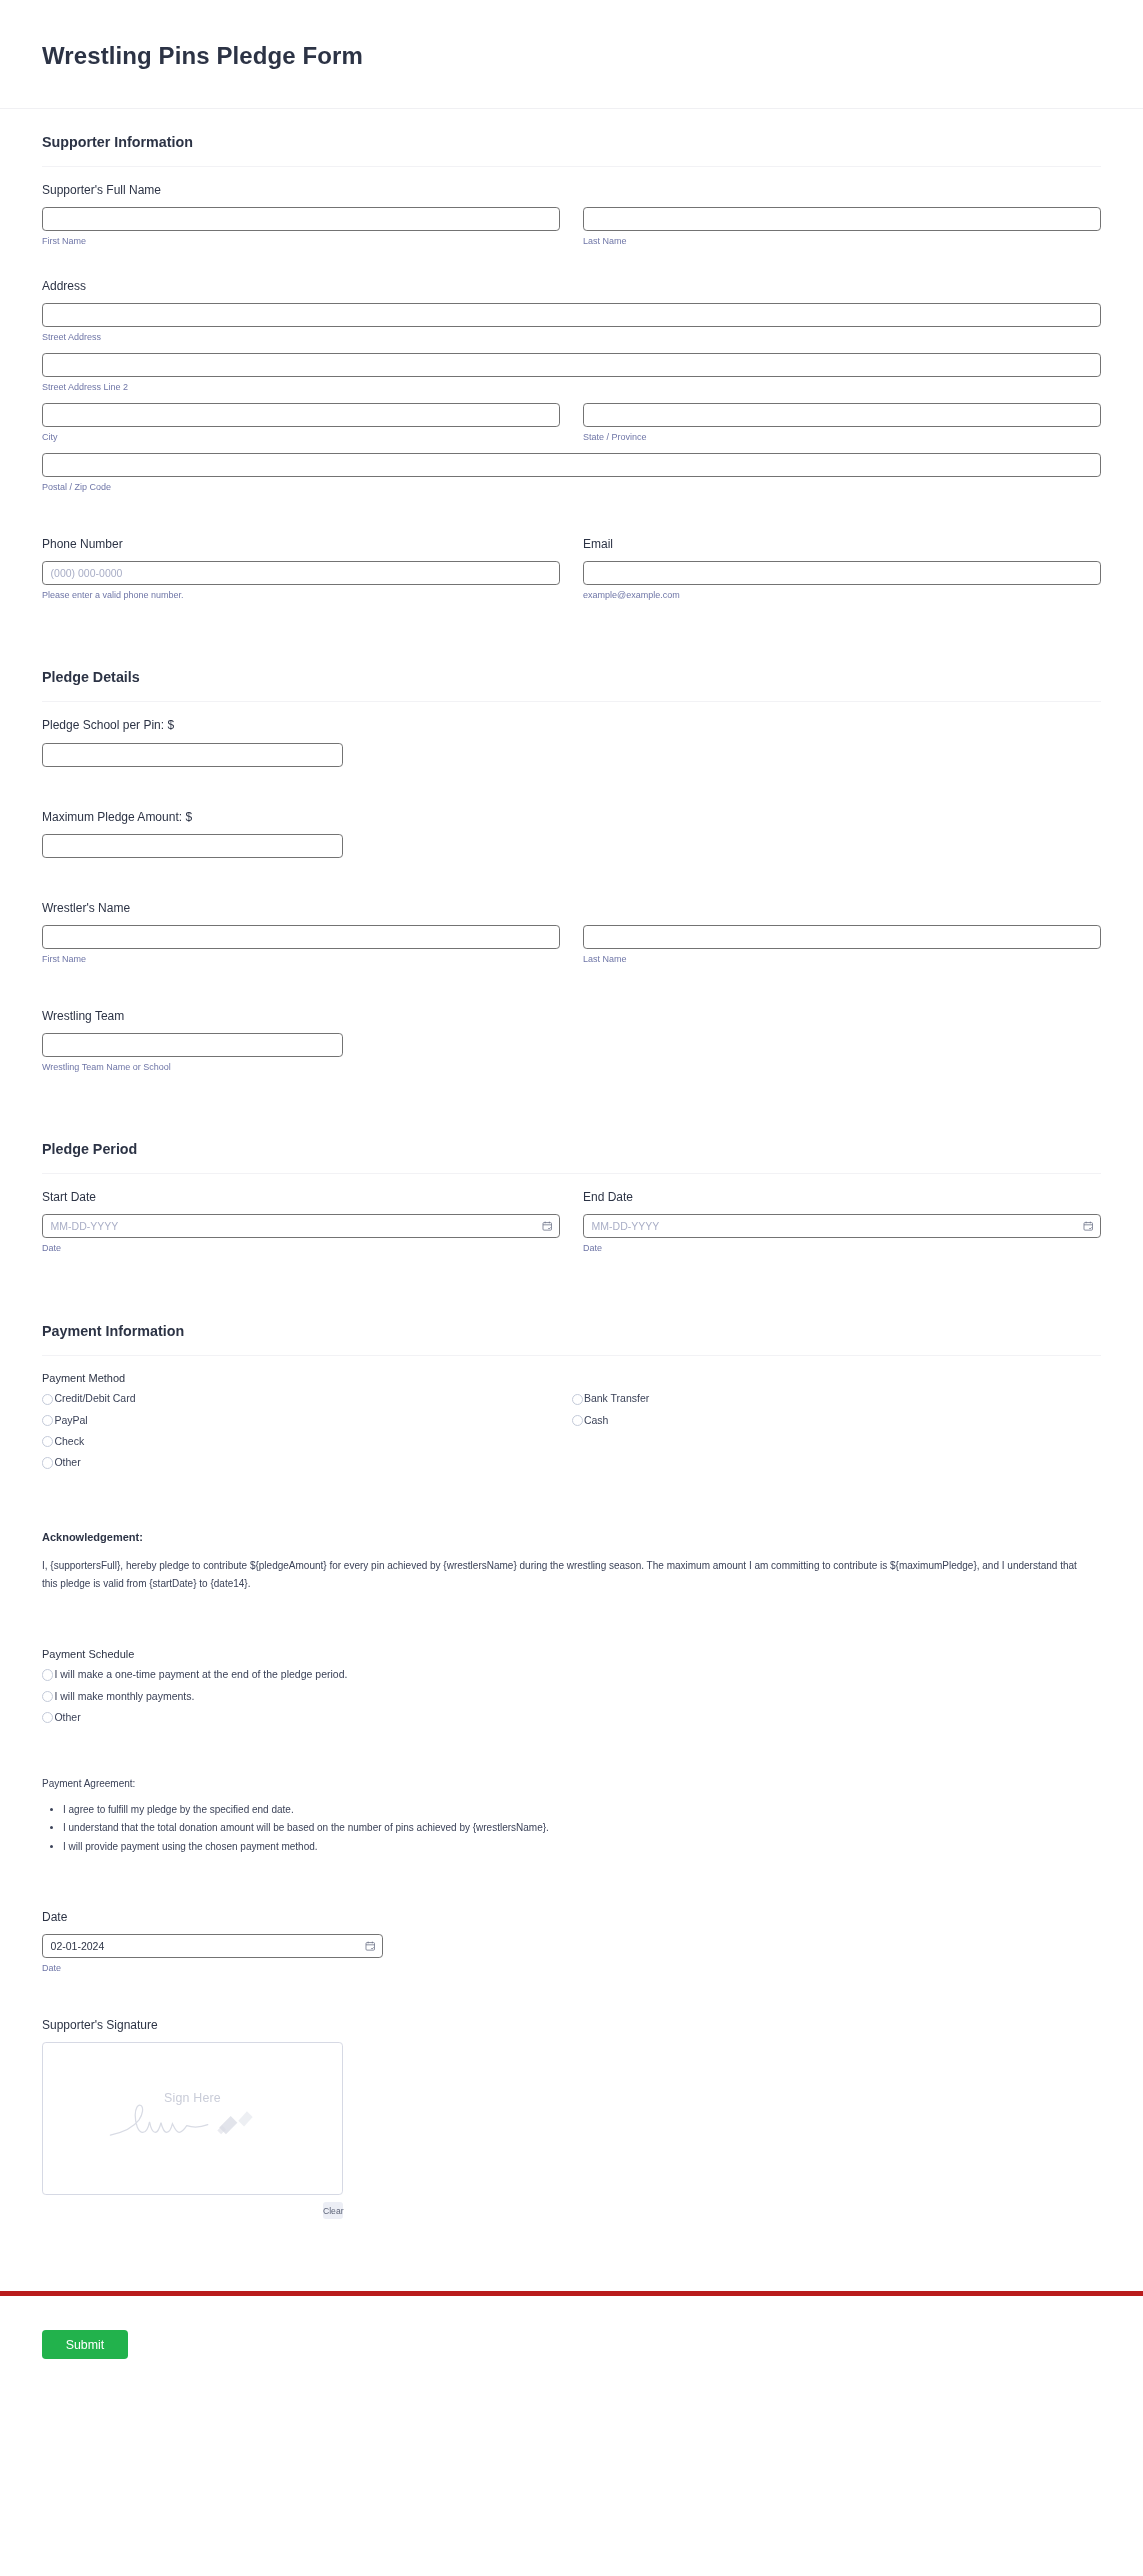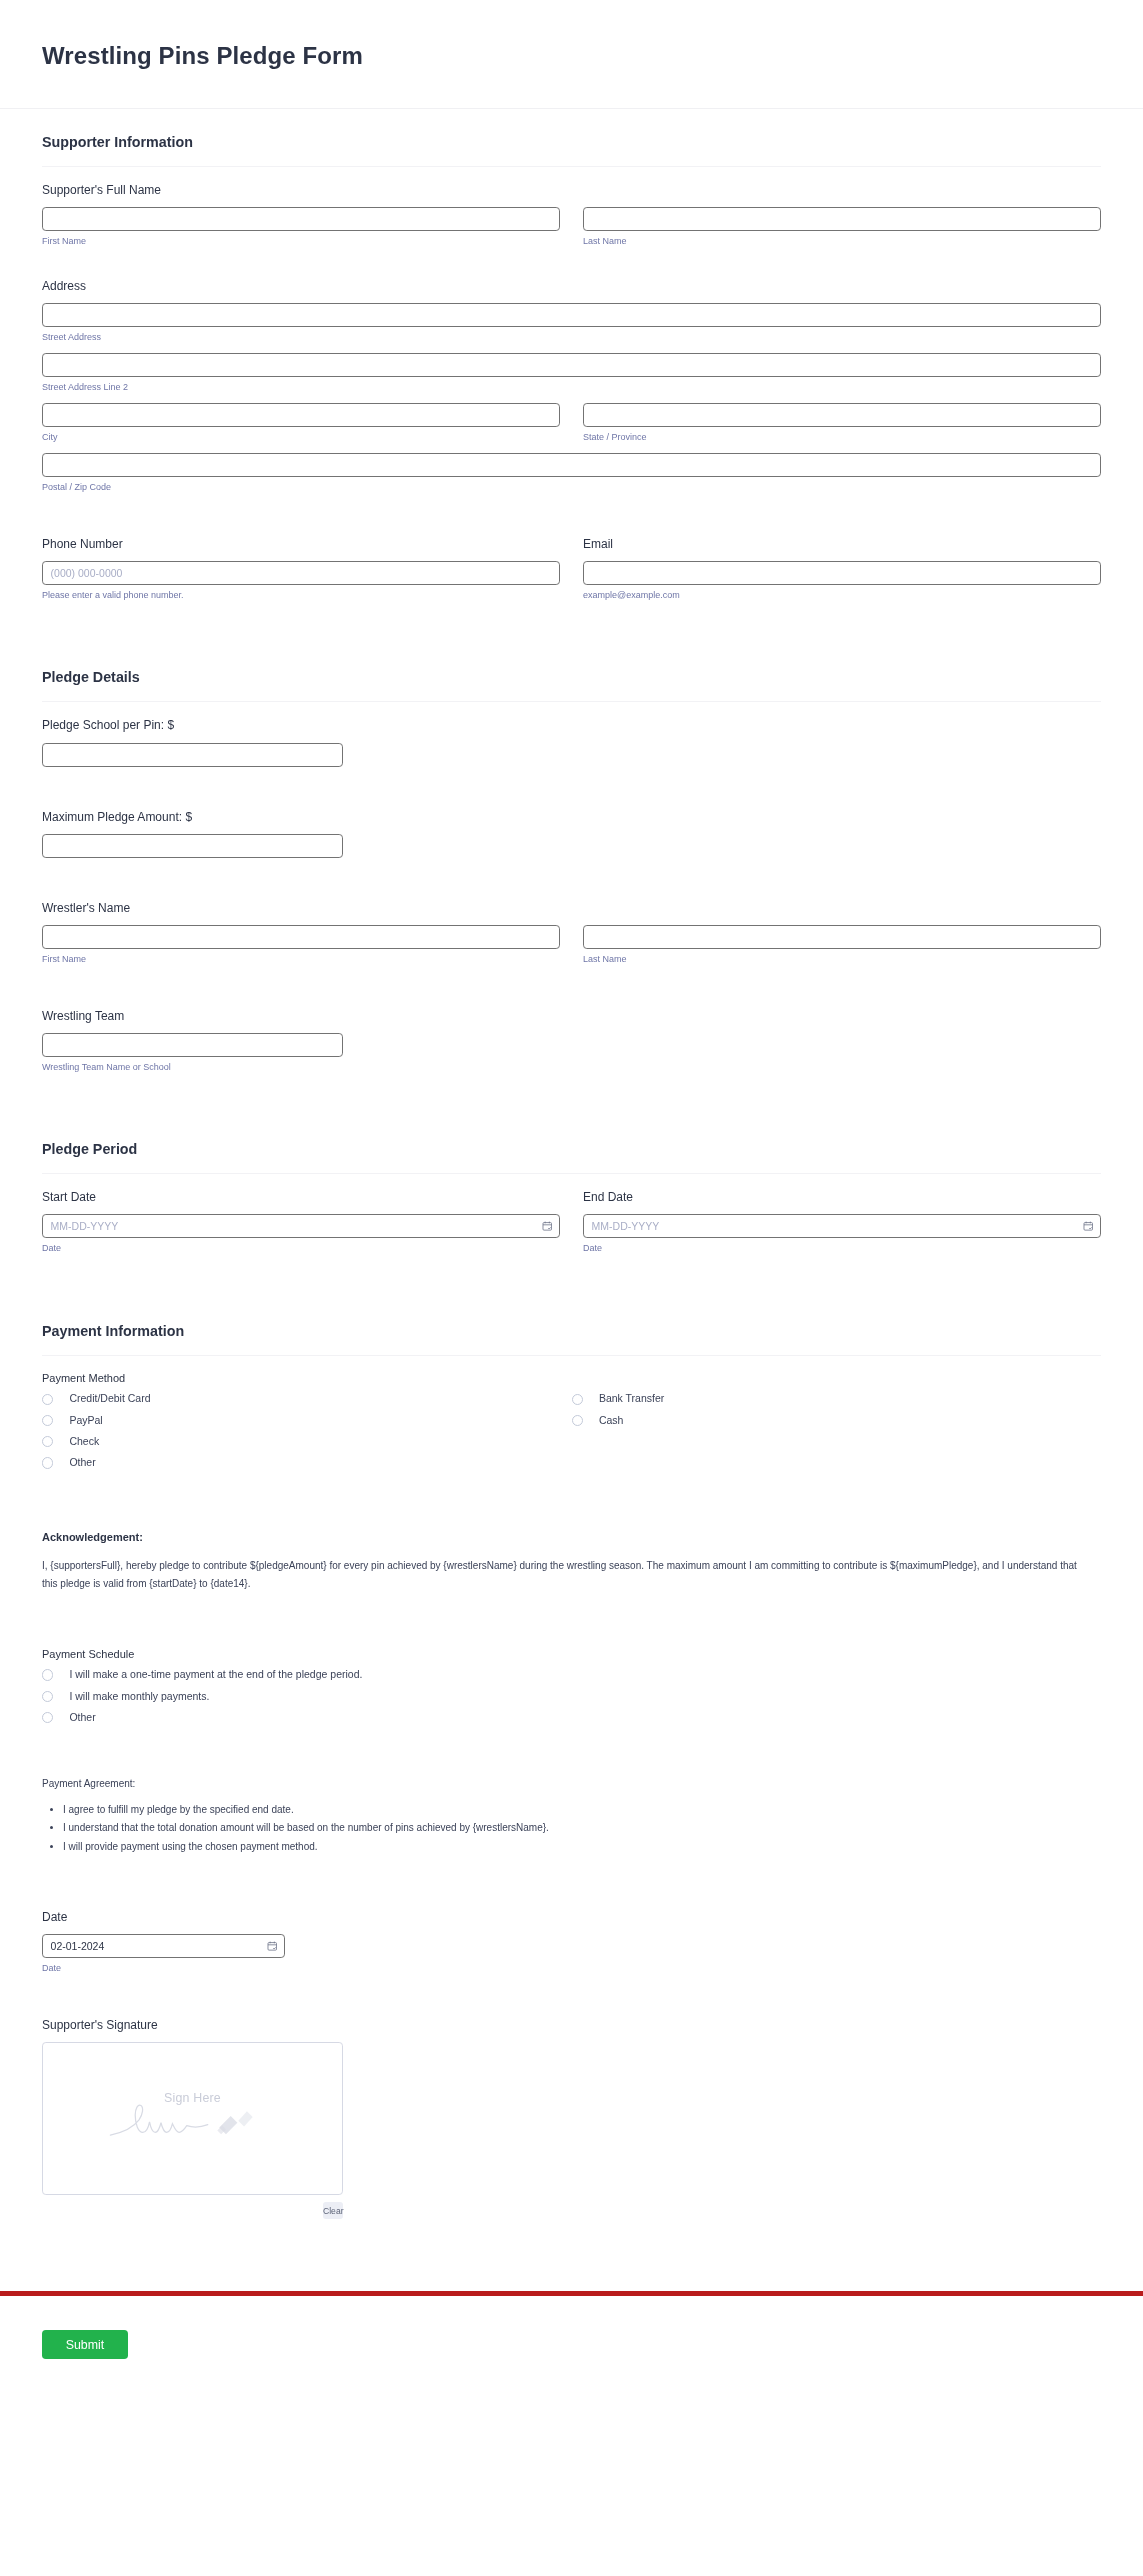--- a/index.html
+++ b/index.html
@@ -94,21 +94,21 @@
     font-size: 11px;
     color: #2c3345;
     margin-bottom: 8.6px;
     display: block;
   }
   .radio-cols { display: flex; gap: 0; }
   .radio-col { flex: 1 1 0; }
   .radio-item {
     display: flex;
     align-items: center;
-    gap: 16px;
+    gap: 1px;
     margin-bottom: 7.6px;
   }
   .radio-dot {
     width: 11.4px; height: 11.4px;
     border: 1px solid #c3cad9;
     border-radius: 50%;
     background: #fff;
     flex: 0 0 11.4px;
   }
   .radio-text {
@@ -440,21 +440,21 @@
           <li>I agree to fulfill my pledge by the specified end date.</li>
           <li>I understand that the total donation amount will be based on the number of pins achieved by {wrestlersName}.</li>
           <li>I will provide payment using the chosen payment method.</li>
         </ul>
       </div>
 
       <div class="spacer-lg"></div>
 
       <div class="field">
         <span class="field-label">Date</span>
-        <div class="date-wrap" style="width:243px;margin-top:8px;">
+        <div class="date-wrap" style="width:341px;margin-top:8px;">
           <input class="txt" type="text" value="02-01-2024" style="">
           <span class="cal-icon">
             <svg width="10.5" height="11.4" viewBox="0 0 16 16" fill="none" stroke="currentColor" stroke-width="1.2">
               <rect x="1.5" y="2.8" width="13" height="11.5" rx="1.5"></rect>
               <path d="M1.5 6.2h13"></path>
                 <path d="M4.8 1.3v2.6"></path>
                 <path d="M11.2 1.3v2.6"></path>
               <path d="M9.5 11.2l1.4 1.4 2.4-2.6"></path>
             </svg>
           </span>

